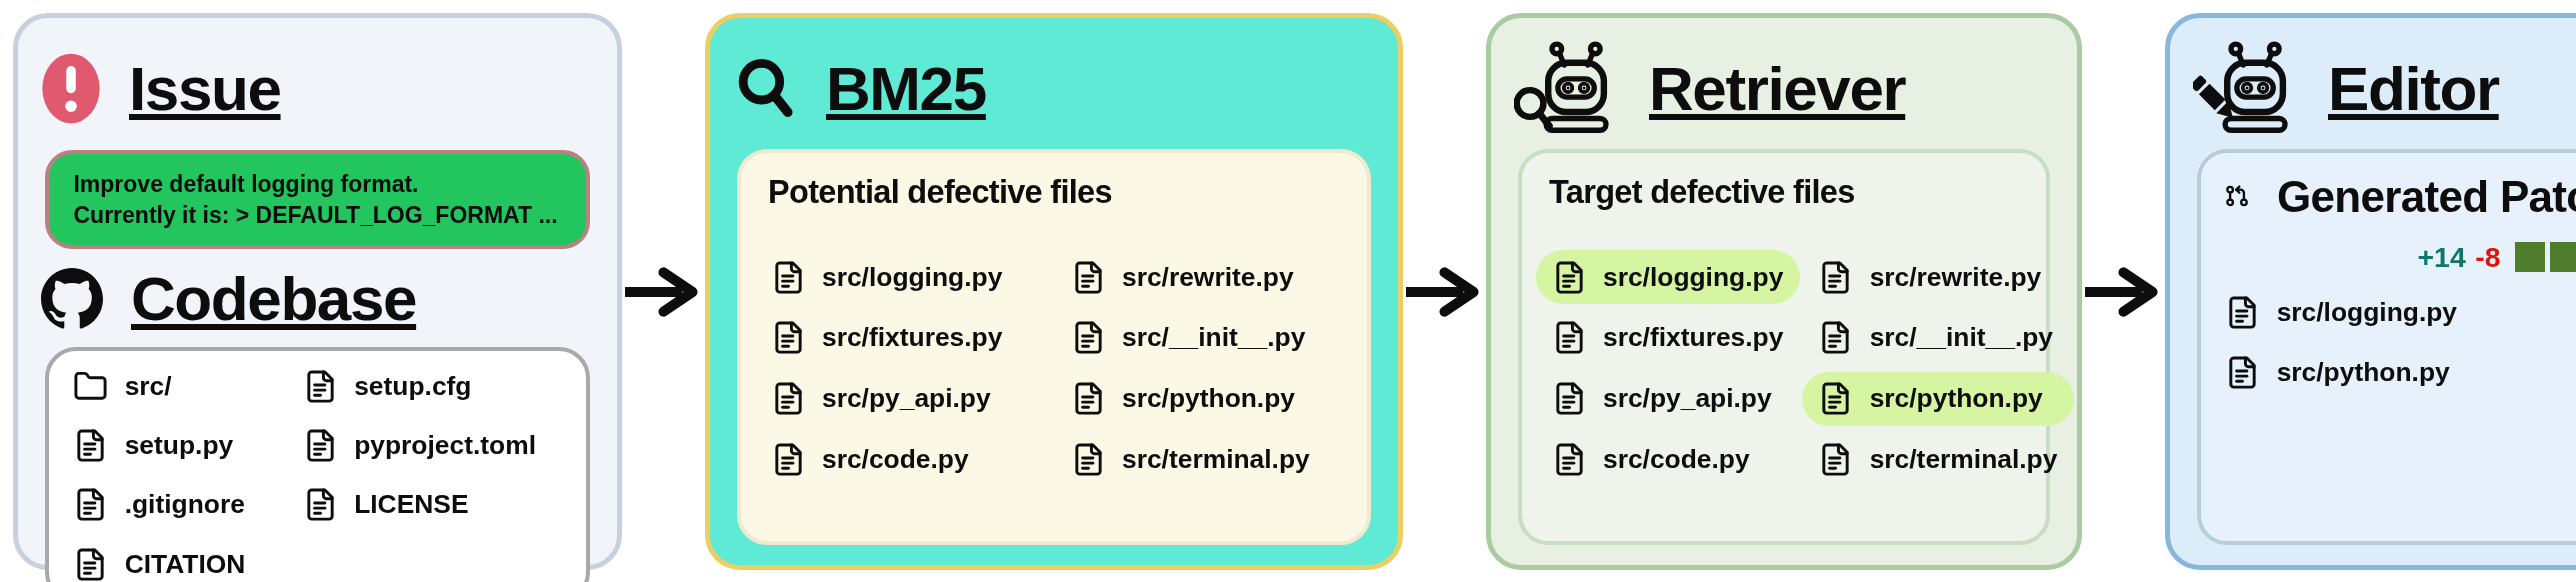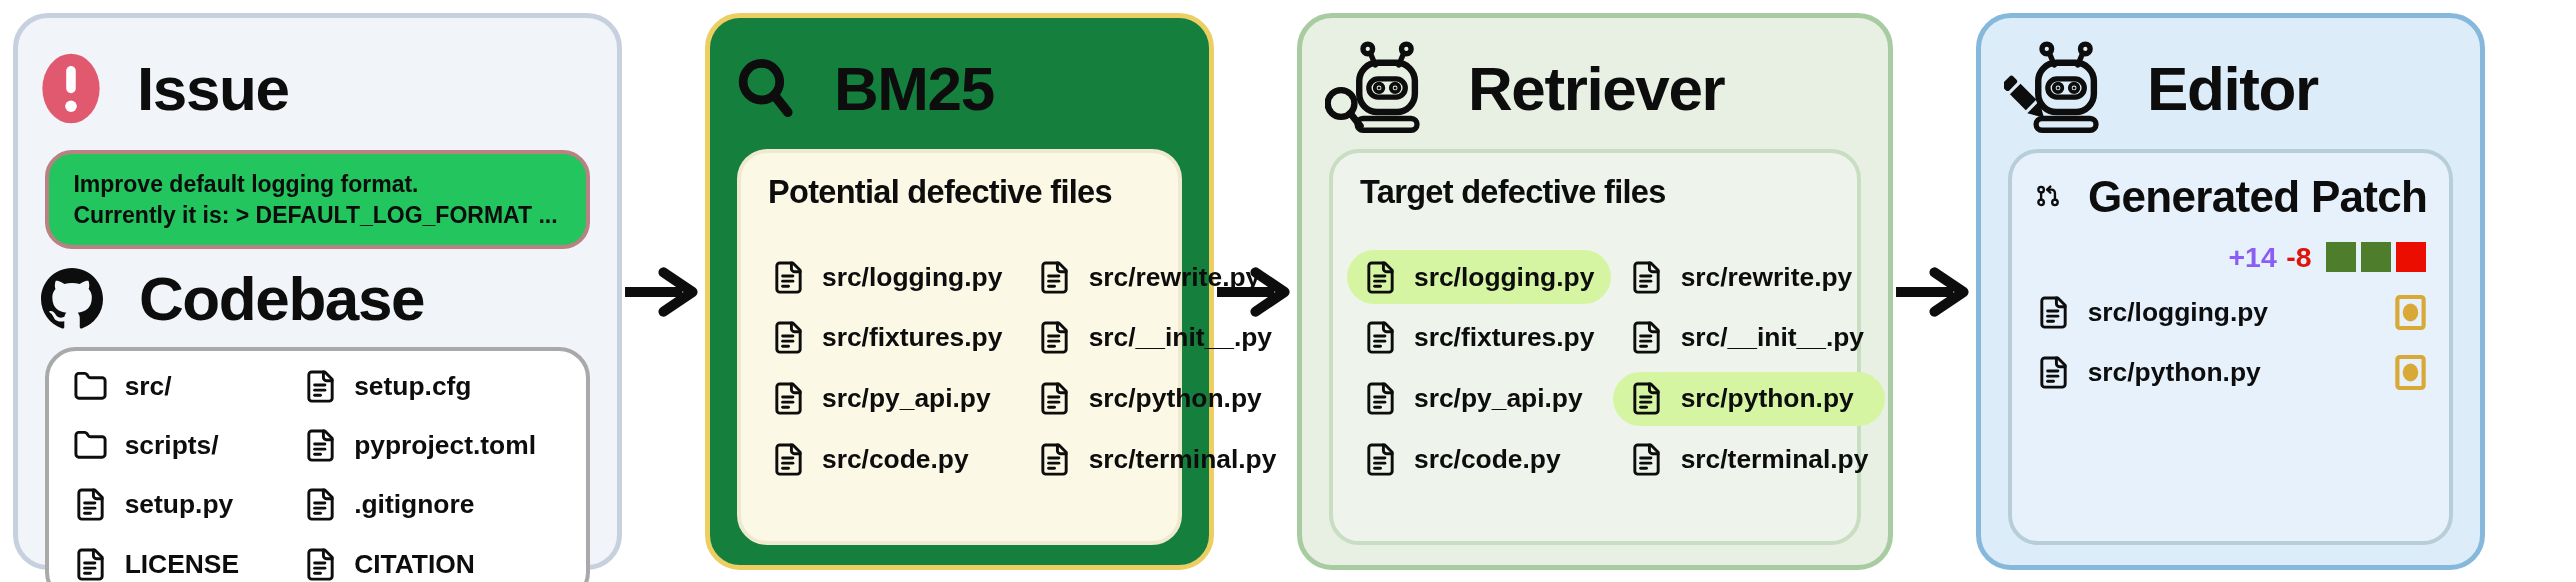--- a/index.html
+++ b/index.html
@@ -3,26 +3,26 @@
 <meta charset="utf-8">
 <style>
   html,body{margin:0;padding:0;background:#ffffff;}
   body{width:2576px;height:583px;overflow:hidden;
        font-family:"Liberation Sans","DejaVu Sans",sans-serif;color:#0d0d0d;}
   .stage{box-sizing:border-box;width:2576px;height:583px;padding:13px 9.5px 13px 13px;
          display:flex;align-items:stretch;}
   .panel{box-sizing:border-box;height:557px;border-radius:35px;display:flex;
          flex-direction:column;padding:19px 23px;flex-shrink:0;}
   .panel-issue{width:609px;background:#f1f4f8;border:5.4px solid #c7d0df;}
-  .panel-bm25{width:509px;background:#15803d;border:5.4px solid #ecce62;}
+  .panel-bm25{width:698px;background:#5eead4;border:5.4px solid #ecce62;}
   .panel-retriever{width:596px;background:#e7f0e3;border:5.4px solid #a9cba2;}
   .panel-editor{width:509px;background:#ddecf9;border:5.4px solid #86b8dc;}
   .connector{width:83px;flex-shrink:0;display:flex;align-items:center;justify-content:center;}
 
-  .p-header{display:flex;align-items:center;gap:36px;min-height:102px;}
+  .p-header{display:flex;align-items:center;gap:28px;min-height:102px;text-decoration:underline;}
   .p-header.small{min-height:80px;margin-top:9.5px;}
   .p-title{font-size:62px;font-weight:700;letter-spacing:-1.4px;white-space:nowrap;}
 
   .issue-note{margin:10.8px 4.1px 0 4.1px;background:#22c55e;border:4.7px solid #b98181;
               border-radius:27px;padding:15px 24.4px;font-size:23px;font-weight:700;line-height:1.34;}
   .issue-note div{white-space:nowrap;}
 
   .codebase-box{margin:8.1px 4.1px 1.4px 4.1px;flex:1;background:#ffffff;border:4.1px solid #a9a9a9;
                 border-radius:31px;padding:17.6px 13.5px 17.6px 24.4px;display:grid;
                 grid-template-columns:0.92fr 1.08fr;align-content:space-evenly;row-gap:24.4px;}
@@ -36,21 +36,21 @@
   .file-grid{margin-top:39px;display:grid;grid-template-columns:1fr 1fr;row-gap:6.8px;column-gap:2.7px;}
   .fitem{display:flex;align-items:center;gap:16.2px;font-size:26.4px;font-weight:700;white-space:nowrap;}
   .fitem.pad{padding:9.5px 16.2px;border-radius:30px;}
   .fitem.hl{background:#d6f5a2;}
   .ic{width:35px;height:35px;flex-shrink:0;}
 
   .patch-header{display:flex;align-items:center;gap:27px;font-size:44px;font-weight:700;
                 letter-spacing:-0.7px;margin-left:2.7px;white-space:nowrap;}
   .diff-row{display:flex;align-items:center;justify-content:flex-end;margin:19px 1.4px 20.3px 0;
             font-size:28.4px;font-weight:700;}
-  .diff-added{color:#8b5cf6;}
+  .diff-added{color:#0f766e;}
   .diff-removed{color:#e01408;margin-left:9.5px;}
   .sq{width:30px;height:30px;margin-left:4.7px;display:inline-block;}
   .sq.first{margin-left:15px;}
   .patch-file{display:flex;align-items:center;gap:16.2px;font-size:26.4px;font-weight:700;
               margin:0 1.4px 23px 2.7px;white-space:nowrap;}
   .status{margin-left:auto;flex-shrink:0;display:flex;}
 
   svg{display:block;}
   .defs{position:absolute;width:0;height:0;overflow:hidden;}
 </style>
@@ -117,35 +117,29 @@
         <span>src/</span>
       </div>
       <div class="fitem">
         <svg class="ic" viewBox="0 0 24 24">
             <use href="#i-file"></use>
           </svg>
         <span>setup.cfg</span>
       </div>
       <div class="fitem">
         <svg class="ic" viewBox="0 0 24 24">
-            <use href="#i-folder"></use>
-          </svg>
-        <span>scripts/</span>
+            <use href="#i-file"></use>
+          </svg>
+        <span>setup.py</span>
       </div>
       <div class="fitem">
         <svg class="ic" viewBox="0 0 24 24">
             <use href="#i-file"></use>
           </svg>
         <span>pyproject.toml</span>
-      </div>
-      <div class="fitem">
-        <svg class="ic" viewBox="0 0 24 24">
-            <use href="#i-file"></use>
-          </svg>
-        <span>setup.py</span>
       </div>
       <div class="fitem">
         <svg class="ic" viewBox="0 0 24 24">
             <use href="#i-file"></use>
           </svg>
         <span>.gitignore</span>
       </div>
       <div class="fitem">
         <svg class="ic" viewBox="0 0 24 24">
             <use href="#i-file"></use>

